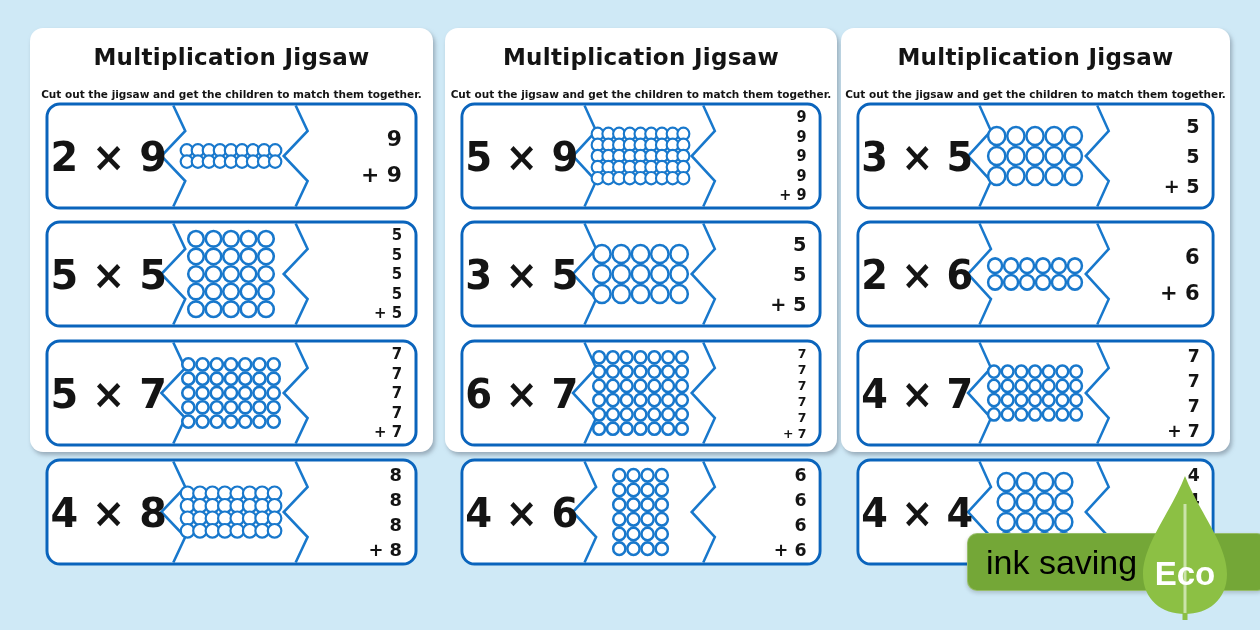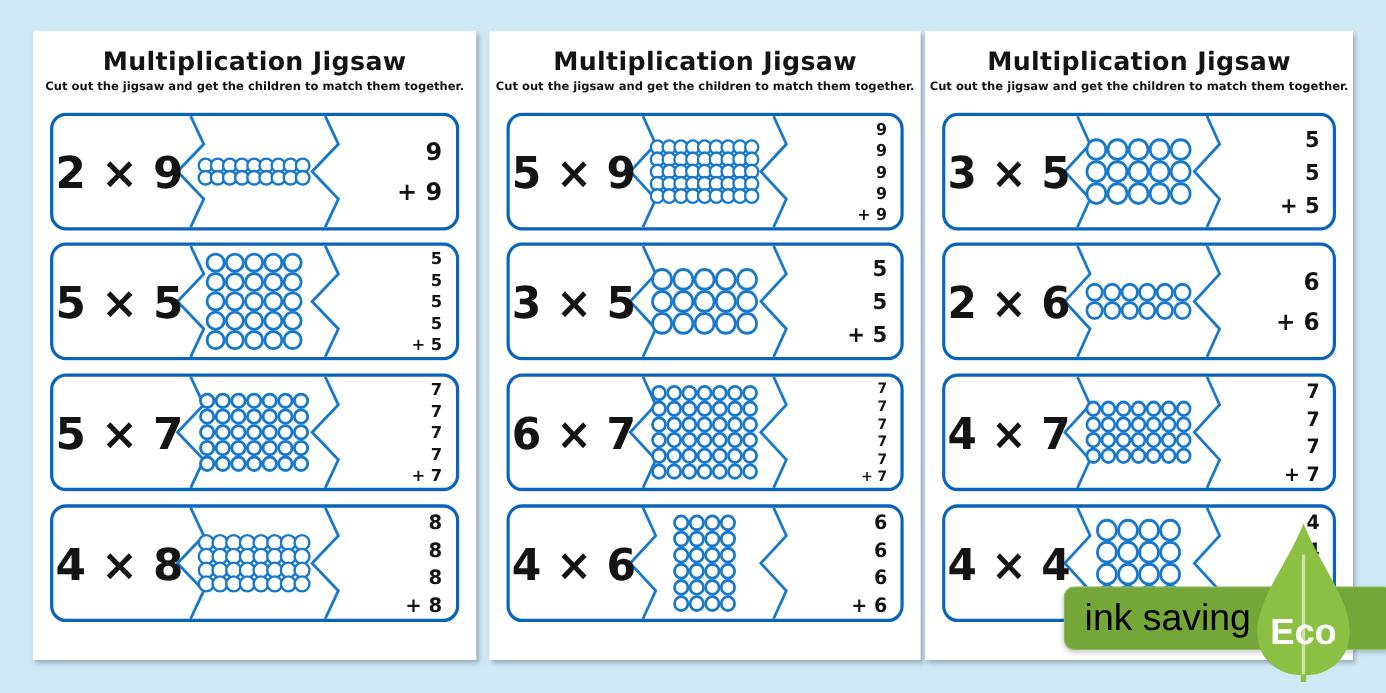--- a/index.html
+++ b/index.html
@@ -2,30 +2,31 @@
 <html><head>
 <meta charset="utf-8">
 <style>
   html,body{margin:0;padding:0}
   body{
     position:relative;width:1260px;height:630px;overflow:hidden;
     background:#cfe9f6;
     font-family:"DejaVu Sans", sans-serif;
   }
   .page{
-    position:absolute;top:28px;height:572px;background:#ffffff;
+    position:absolute;top:28px;height:424px;background:#ffffff;
     box-shadow:2px 3px 4px rgba(115,130,145,.6);
     z-index:1;
+    border-radius:13px;
   }
   .page-title{
     text-align:center;margin-top:16px;font-size:23px;font-weight:bold;color:#141414;
     letter-spacing:.3px;
   }
   .page-sub{
-    text-align:center;margin-top:3px;font-size:10.5px;font-weight:bold;color:#141414;
+    text-align:center;margin-top:18px;font-size:10.5px;font-weight:bold;color:#141414;
   }
   .card-svg{position:absolute;left:15px;height:108px}
   .eco-badge{
     position:absolute;left:967px;top:533px;width:300px;height:58px;
     background:#74a737;border:1px solid rgba(255,255,255,.25);
     border-radius:10px;box-sizing:border-box;
     display:flex;align-items:center;padding-left:18px;
     box-shadow:0 2px 4px rgba(0,0,0,.18);
     z-index:5;
   }

